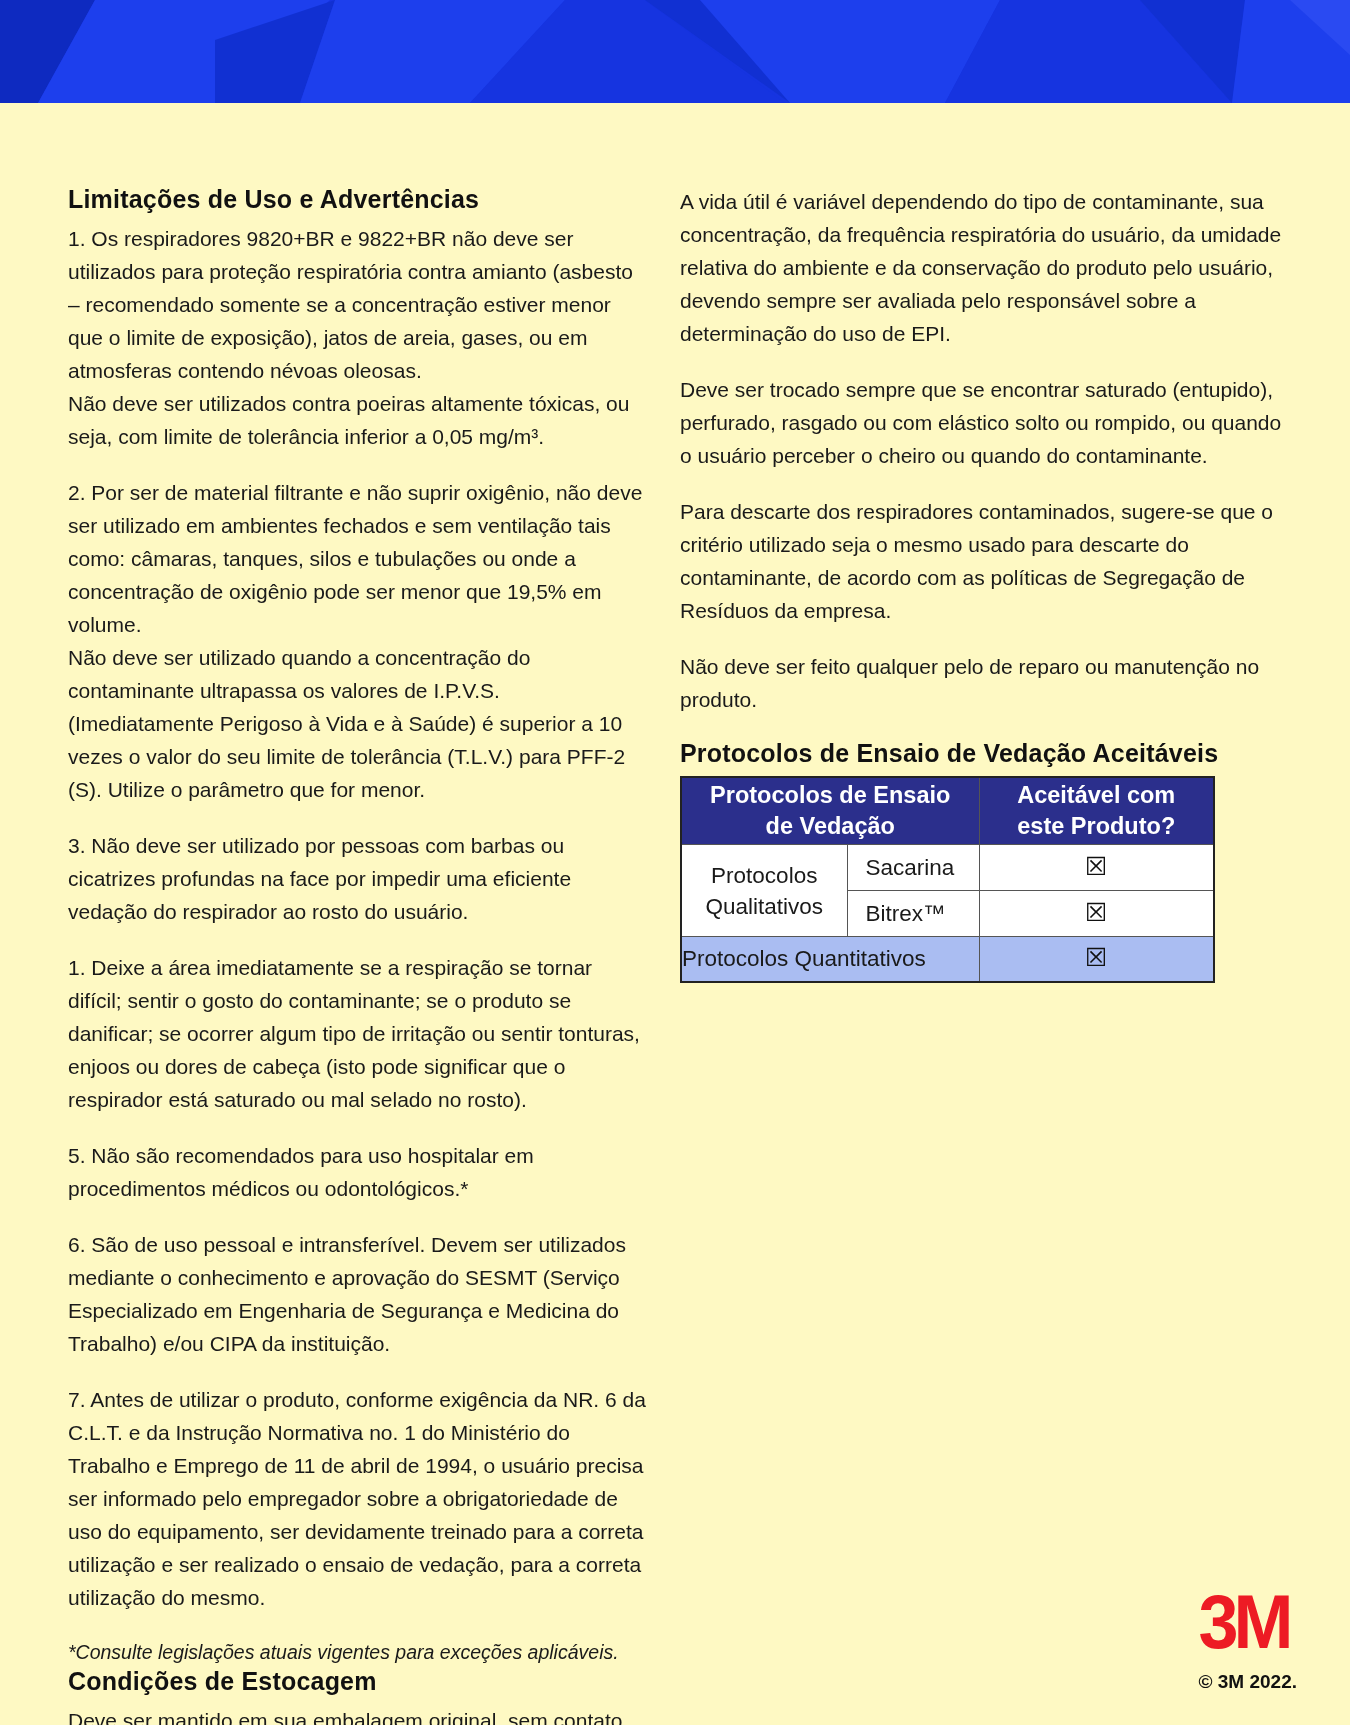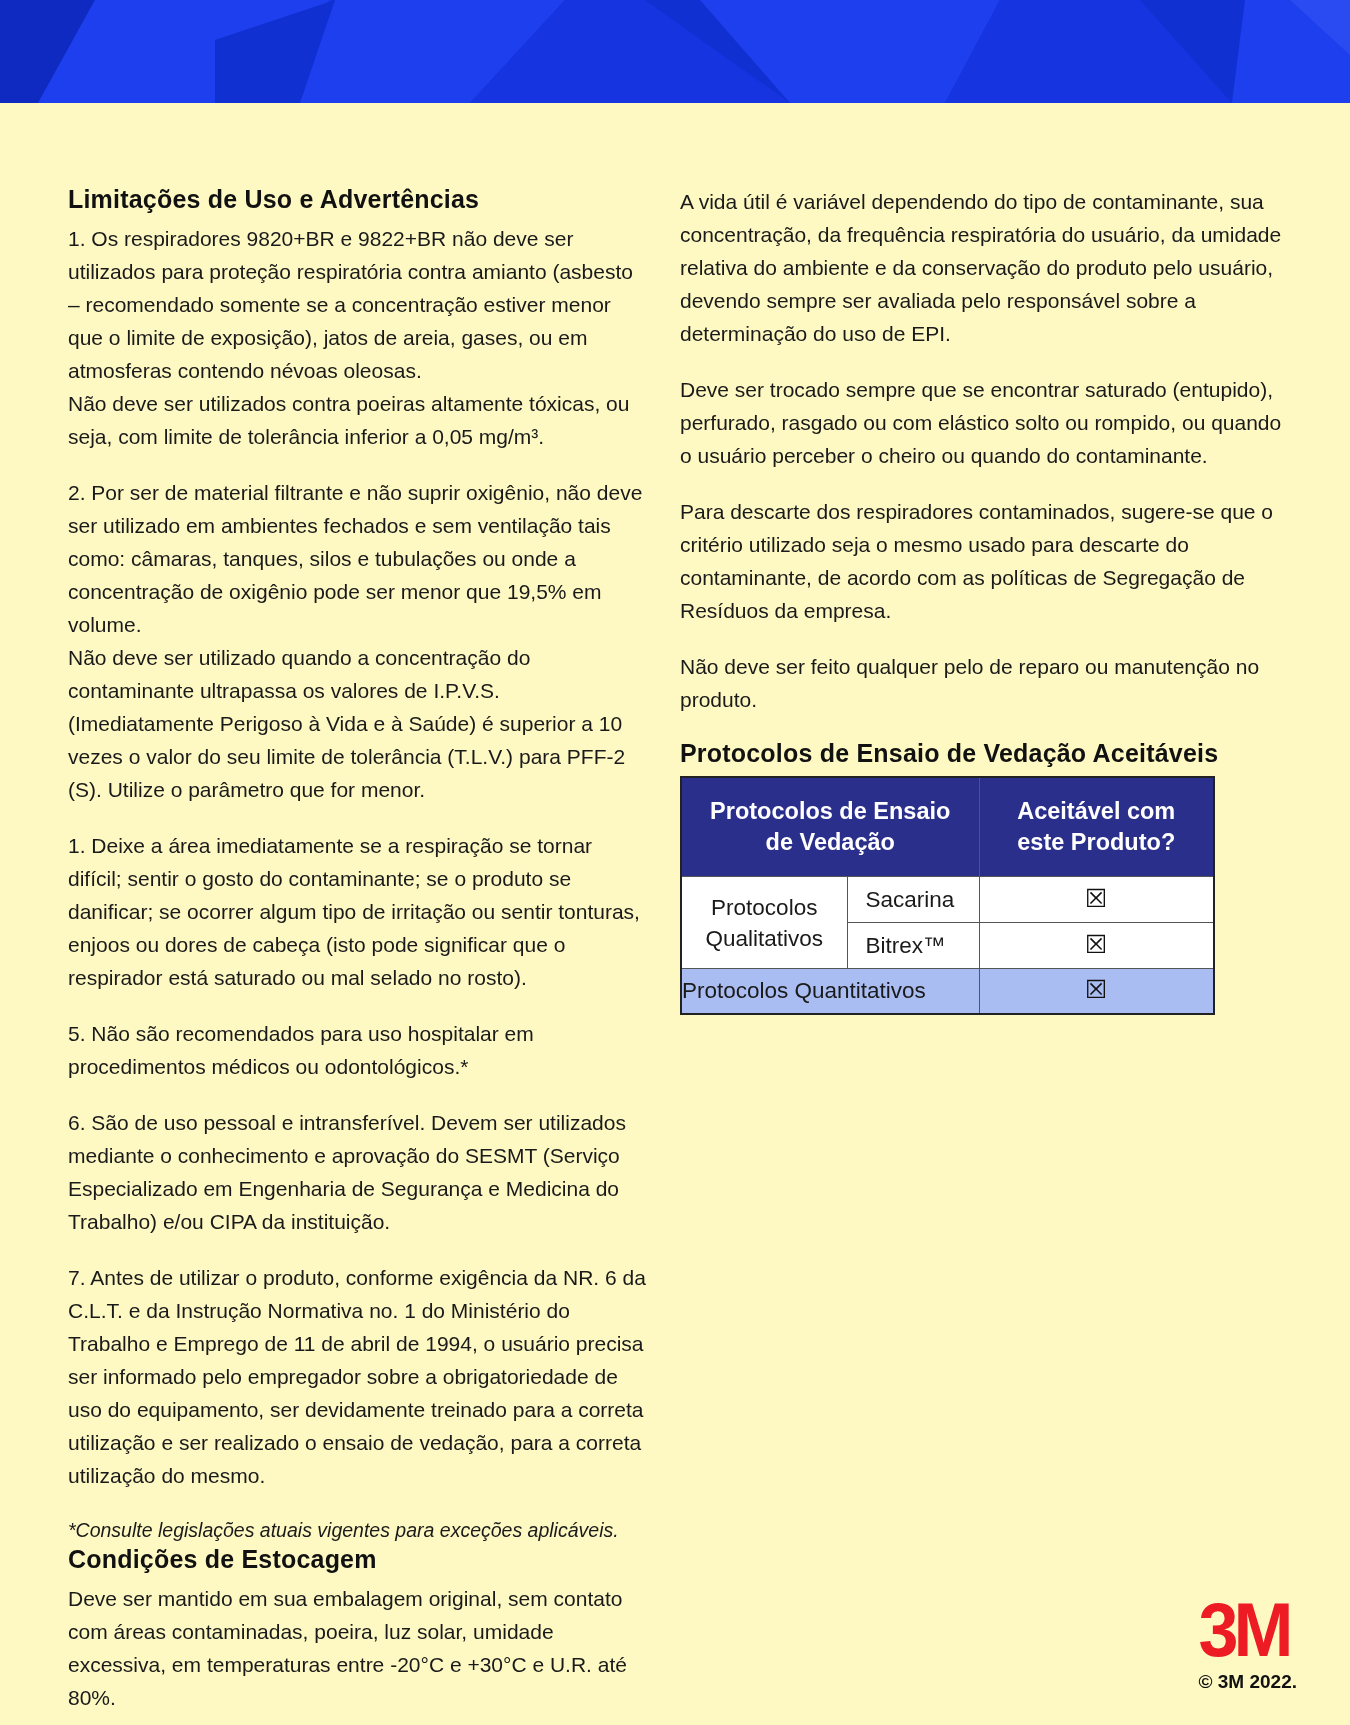--- a/index.html
+++ b/index.html
@@ -48,21 +48,21 @@
   table.protocols { border:2px solid #222; }
   th.navy {
     background:var(--navy,#2b2f8c);
     color:#ffffff;
     font-weight:bold;
     font-size:23.5px;
     line-height:31px;
     text-align:center;
     vertical-align:middle;
     height:66px;
-    padding:18px 4px;
+    padding:2px 4px;
     white-space:pre-line;
   }
   td.group {
     text-align:center; vertical-align:middle;
     font-size:22.5px; line-height:31px;
     background:#ffffff;
   }
   td.sub {
     padding-left:18px; vertical-align:middle;
     height:46px; background:#ffffff;
@@ -90,21 +90,21 @@
   .logo3m {
     color:var(--logo-red,#ed1b24);
     font-size:72px;
     font-weight:bold;
     letter-spacing:-5px;
     line-height:0.85;
     transform:scaleY(1.05);
     display:inline-block;
   }
   .copyright {
-    margin-top:10px;
+    margin-top:18px;
     font-size:19px; font-weight:bold; color:#111;
   }
 </style>
 </head>
 <body>
 
 <div class="page">
 
   <svg class="banner" viewBox="0 0 1350 103" preserveAspectRatio="none" aria-hidden="true">
     <rect x="0" y="0" width="1350" height="103" fill="#1634e0"></rect>
@@ -122,20 +122,21 @@
   </svg>
 
   <div class="columns">
 
     <div class="col-left">
       <h2 class="section">Limitações de Uso e Advertências</h2>
       <p class="body">1. Os respiradores 9820+BR e 9822+BR não deve ser utilizados para proteção respiratória contra amianto (asbesto – recomendado somente se a concentração estiver menor que o limite de exposição), jatos de areia, gases, ou em atmosferas contendo névoas oleosas.
 Não deve ser utilizados contra poeiras altamente tóxicas, ou seja, com limite de tolerância inferior a 0,05 mg/m³.</p>
       <p class="body">2. Por ser de material filtrante e não suprir oxigênio, não deve ser utilizado em ambientes fechados e sem ventilação tais como: câmaras, tanques, silos e tubulações ou onde a concentração de oxigênio pode ser menor que 19,5% em volume.
 Não deve ser utilizado quando a concentração do contaminante ultrapassa os valores de I.P.V.S. (Imediatamente Perigoso à Vida e à Saúde) é superior a 10 vezes o valor do seu limite de tolerância (T.L.V.) para PFF-2 (S). Utilize o parâmetro que for menor.</p>
+      <p class="body">3. Não deve ser utilizado por pessoas com barbas ou cicatrizes profundas na face por impedir uma eficiente vedação do respirador ao rosto do usuário.</p>
       <p class="body">1. Deixe a área imediatamente se a respiração se tornar difícil; sentir o gosto do contaminante; se o produto se danificar; se ocorrer algum tipo de irritação ou sentir tonturas, enjoos ou dores de cabeça (isto pode significar que o respirador está saturado ou mal selado no rosto).</p>
       <p class="body">5. Não são recomendados para uso hospitalar em procedimentos médicos ou odontológicos.*</p>
       <p class="body">6. São de uso pessoal e intransferível. Devem ser utilizados mediante o conhecimento e aprovação do SESMT (Serviço Especializado em Engenharia de Segurança e Medicina do Trabalho) e/ou CIPA da instituição.</p>
       <p class="body">7. Antes de utilizar o produto, conforme exigência da NR. 6 da C.L.T. e da Instrução Normativa no. 1 do Ministério do Trabalho e Emprego de 11 de abril de 1994, o usuário precisa ser informado pelo empregador sobre a obrigatoriedade de uso do equipamento, ser devidamente treinado para a correta utilização e ser realizado o ensaio de vedação, para a correta utilização do mesmo.</p>
       <p class="note">*Consulte legislações atuais vigentes para exceções aplicáveis.</p>
 
       <h2 class="section gap-lg">Condições de Estocagem</h2>
       <p class="body">Deve ser mantido em sua embalagem original, sem contato com áreas contaminadas, poeira, luz solar, umidade excessiva, em temperaturas entre -20°C e +30°C e U.R. até 80%.</p>
 
     </div>

